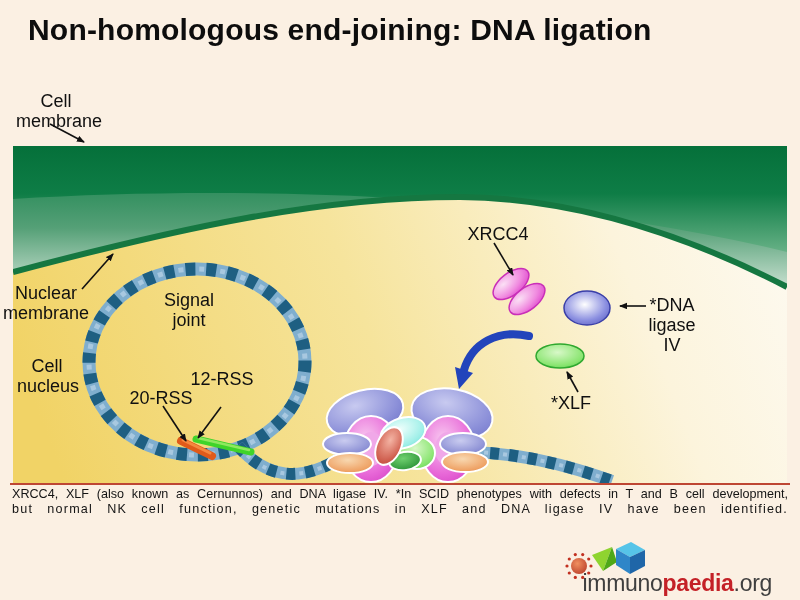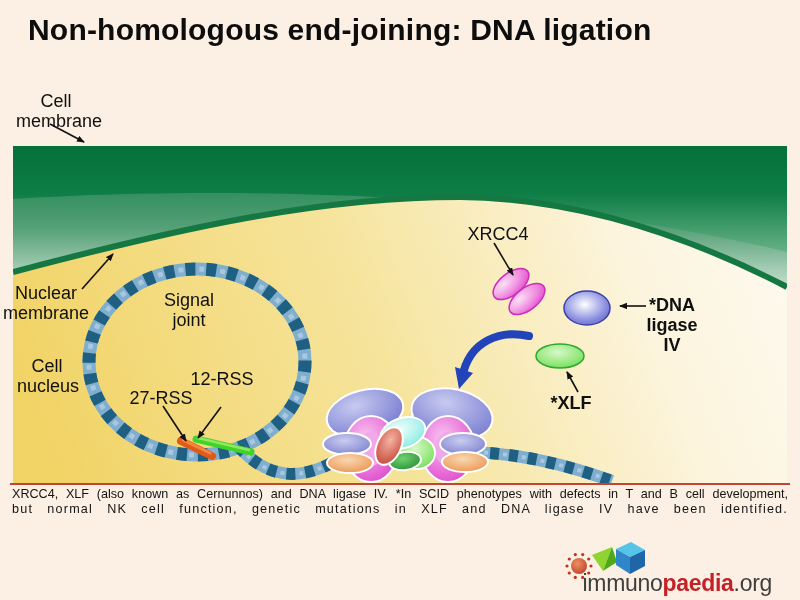--- a/index.html
+++ b/index.html
@@ -13,21 +13,21 @@
   .title{
     position:absolute;left:21px;top:13px;
     font-size:30px;font-weight:bold;color:#0D0D0D;
     letter-spacing:.2px;white-space:nowrap;margin-left:7px;
   }
   .diagram-svg{position:absolute;left:0;top:0;}
   .lbl{
     position:absolute;text-align:center;
     font-size:18px;line-height:1.1;color:#101010;
   }
-  .lbl.bold{font-weight:bold;text-align:center;}
+  .lbl.bold{font-weight:normal;text-align:center;}
   .separator{
     position:absolute;left:10px;top:483px;width:780px;height:2px;
     background:#BE4633;
   }
   .caption{
     position:absolute;left:12px;top:487px;width:776px;
     font-size:12.6px;line-height:14.6px;color:#141414;
   }
   .caption-line{text-align:justify;text-align-last:justify;}
   .caption-line.spread{letter-spacing:1.2px;}
@@ -191,21 +191,21 @@
       <line x1="221" y1="407" x2="198" y2="438" marker-end="url(#ah)"></line>
     </g>
   </svg>
 
   <div class="title">Non-homologous end-joining: DNA ligation</div>
 
   <div class="lbl" style="left:16px;top:92px;width:80px">Cell membrane</div>
   <div class="lbl" style="left:1px;top:284px;width:90px">Nuclear membrane</div>
   <div class="lbl" style="left:17px;top:357px;width:60px">Cell nucleus</div>
   <div class="lbl" style="left:164px;top:291px;width:50px">Signal joint</div>
-  <div class="lbl" style="left:126px;top:389px;width:70px">27-RSS</div>
+  <div class="lbl" style="left:126px;top:389px;width:70px">20-RSS</div>
   <div class="lbl" style="left:187px;top:370px;width:70px">12-RSS</div>
   <div class="lbl" style="left:463px;top:225px;width:70px">XRCC4</div>
   <div class="lbl bold" style="left:640px;top:296px;width:64px">*DNA ligase IV</div>
   <div class="lbl bold" style="left:536px;top:394px;width:70px">*XLF</div>
 
   <div class="separator"></div>
 
   <div class="caption">
     <div class="caption-line">XRCC4, XLF (also known as Cernunnos) and DNA ligase IV. *In SCID phenotypes with defects in T and B cell development,</div>
     <div class="caption-line spread">but normal NK cell function, genetic mutations in XLF and DNA ligase IV have been identified.</div>

